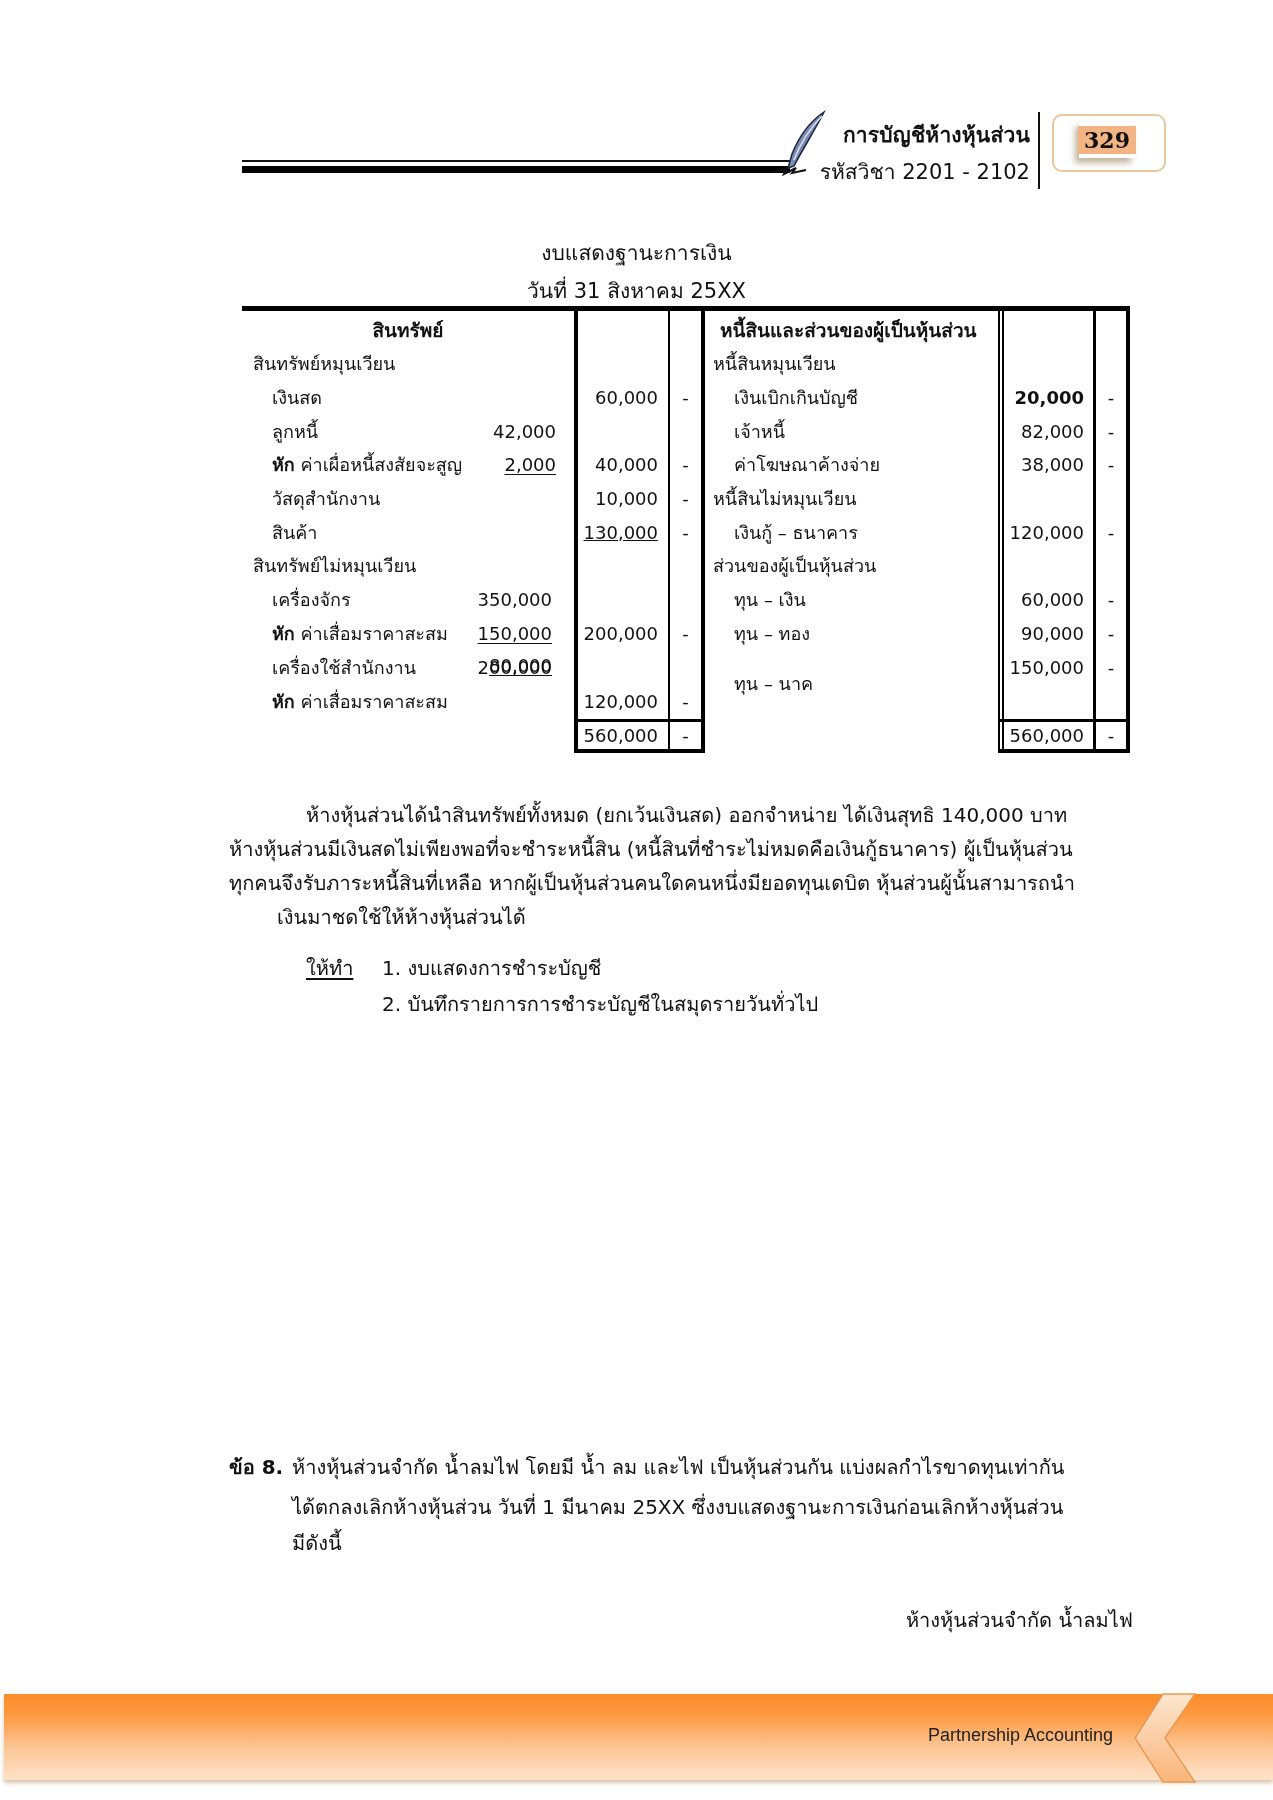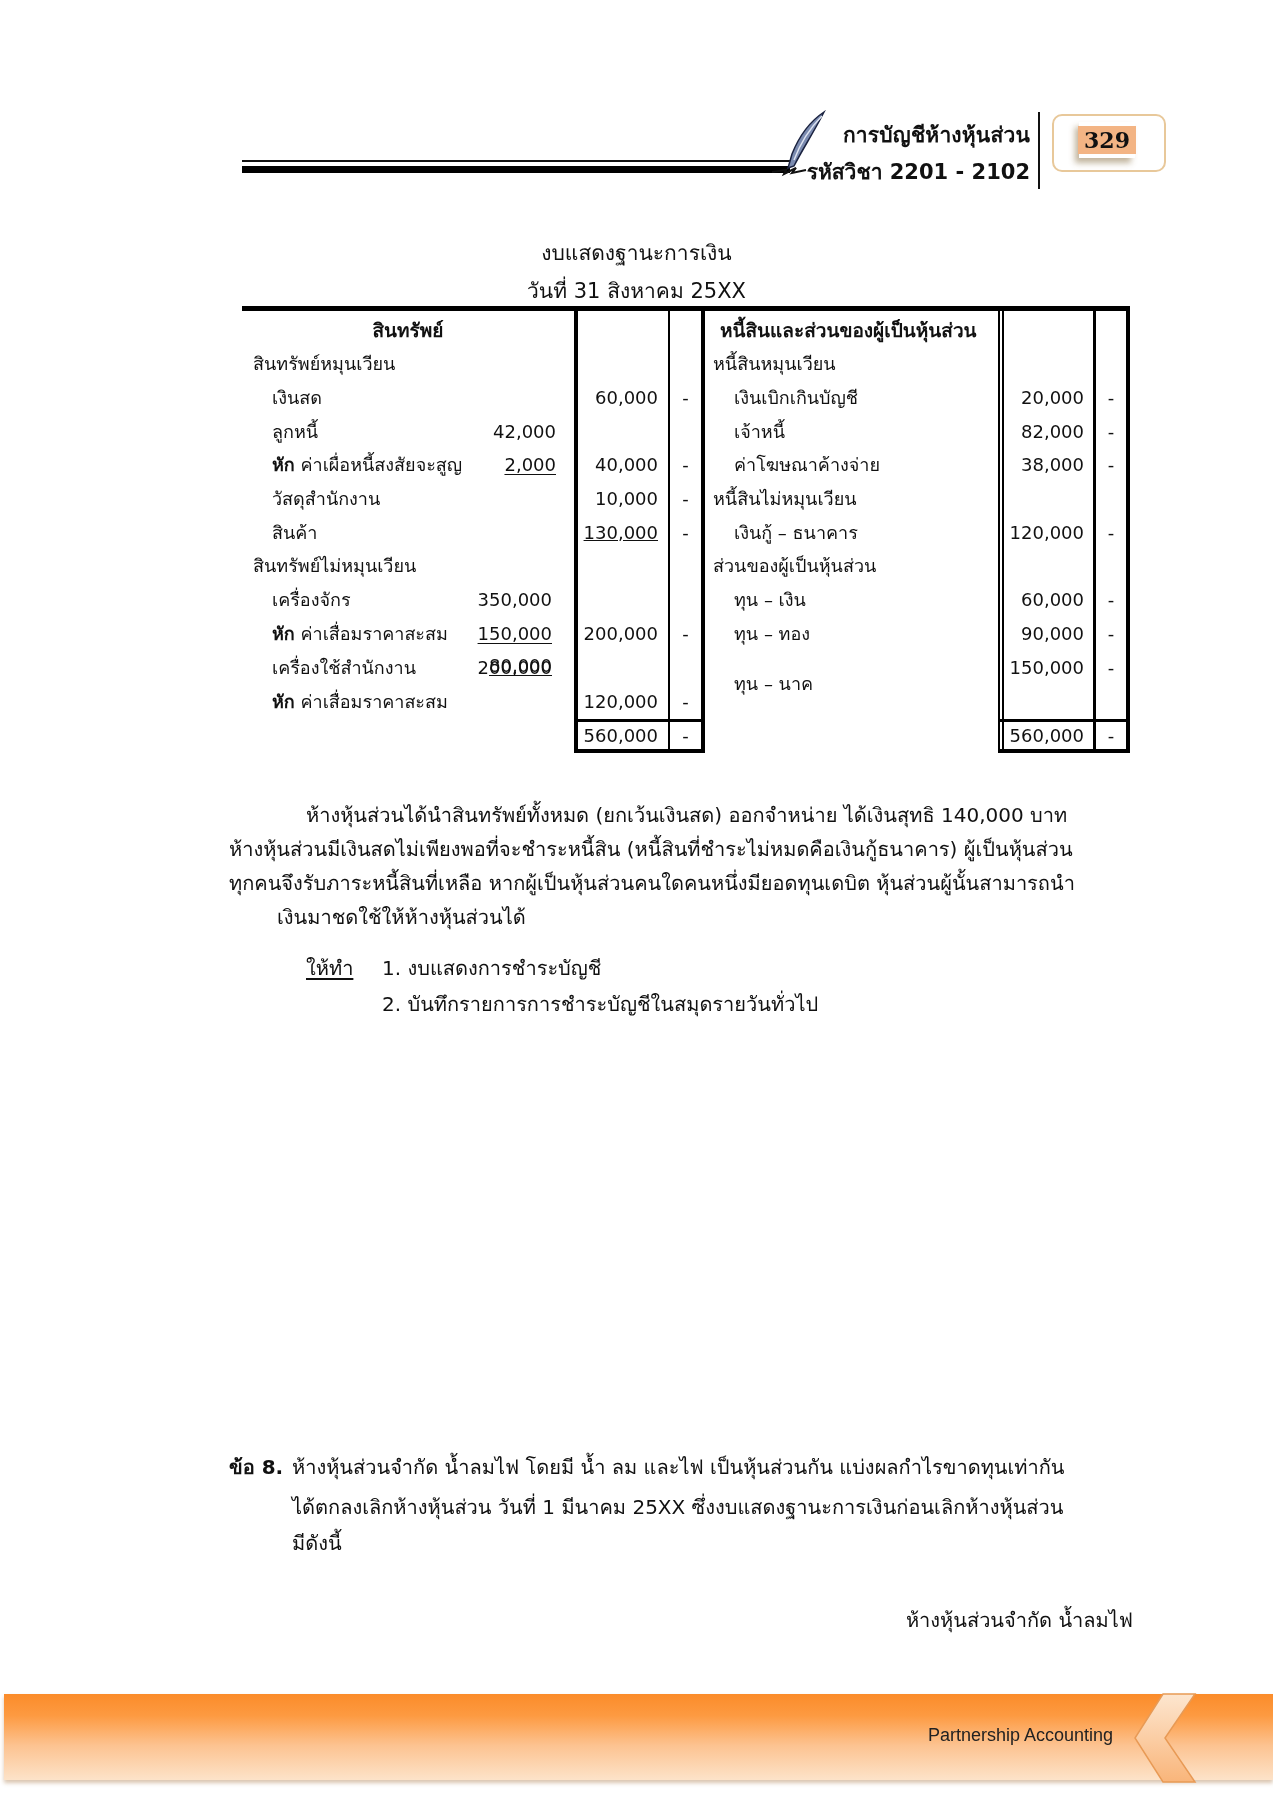--- a/index.html
+++ b/index.html
@@ -8,21 +8,21 @@
     background:#ffffff; color:#111;
     font-family:"DejaVu Sans", "Liberation Sans", sans-serif;
   }
   .abs { position:absolute; }
 
   
   .hdr-line-thin { left:242px; top:160px; width:550px; height:2px; background:#111; }
   .hdr-line-thick { left:242px; top:166px; width:548px; height:7px; background:#000; }
   .quill { left:772px; top:110px; width:60px; height:70px; }
   .hdr-title { right:243px; top:118px; font-size:21px; font-weight:bold; text-align:right; white-space:nowrap; letter-spacing:0.2px; }
-  .hdr-code { right:243px; top:155px; font-size:21px; font-weight:bold; text-align:right; white-space:nowrap; }
+  .hdr-code { right:243px; top:155px; font-size:21px; font-weight:normal; text-align:right; white-space:nowrap; }
   .hdr-vline { left:1038px; top:112px; width:2px; height:77px; background:#111; }
   .page-badge-outer {
     left:1052px; top:114px; width:110px; height:54px;
     border:2px solid #e8c89a; border-radius:10px; background:#fff;
   }
   .page-badge-inner {
     left:1079px; top:122px; width:56px; height:36px;
     background:#fff; box-shadow:-4px 5px 6px rgba(120,90,40,0.45);
     display:flex; align-items:center; justify-content:center;
   }
@@ -136,21 +136,21 @@
   <div class="cell r" style="left:578px; width:80px; top:690px;">120,000</div>
   <div class="cell c" style="left:670px; width:31px; top:690px;">-</div>
 
   <div class="cell r" style="left:578px; width:80px; top:724px;">560,000</div>
   <div class="cell c" style="left:670px; width:31px; top:724px;">-</div>
 
   <div class="cell b" style="left:720px; top:318px; font-size:19px;">หนี้สินและส่วนของผู้เป็นหุ้นส่วน</div>
   <div class="cell" style="left:713px; top:352px;">หนี้สินหมุนเวียน</div>
 
   <div class="cell" style="left:734px; top:386px;">เงินเบิกเกินบัญชี</div>
-  <div class="cell r" style="left:1004px; width:80px; top:386px;">20,000</div>
+  <div class="cell r" style="left:1004px; width:80px; top:386px;font-weight:bold;">20,000</div>
   <div class="cell c" style="left:1096px; width:30px; top:386px;">-</div>
 
   <div class="cell" style="left:734px; top:420px;">เจ้าหนี้</div>
   <div class="cell r" style="left:1004px; width:80px; top:420px;">82,000</div>
   <div class="cell c" style="left:1096px; width:30px; top:420px;">-</div>
 
   <div class="cell" style="left:734px; top:453px;">ค่าโฆษณาค้างจ่าย</div>
   <div class="cell r" style="left:1004px; width:80px; top:453px;">38,000</div>
   <div class="cell c" style="left:1096px; width:30px; top:453px;">-</div>
 

